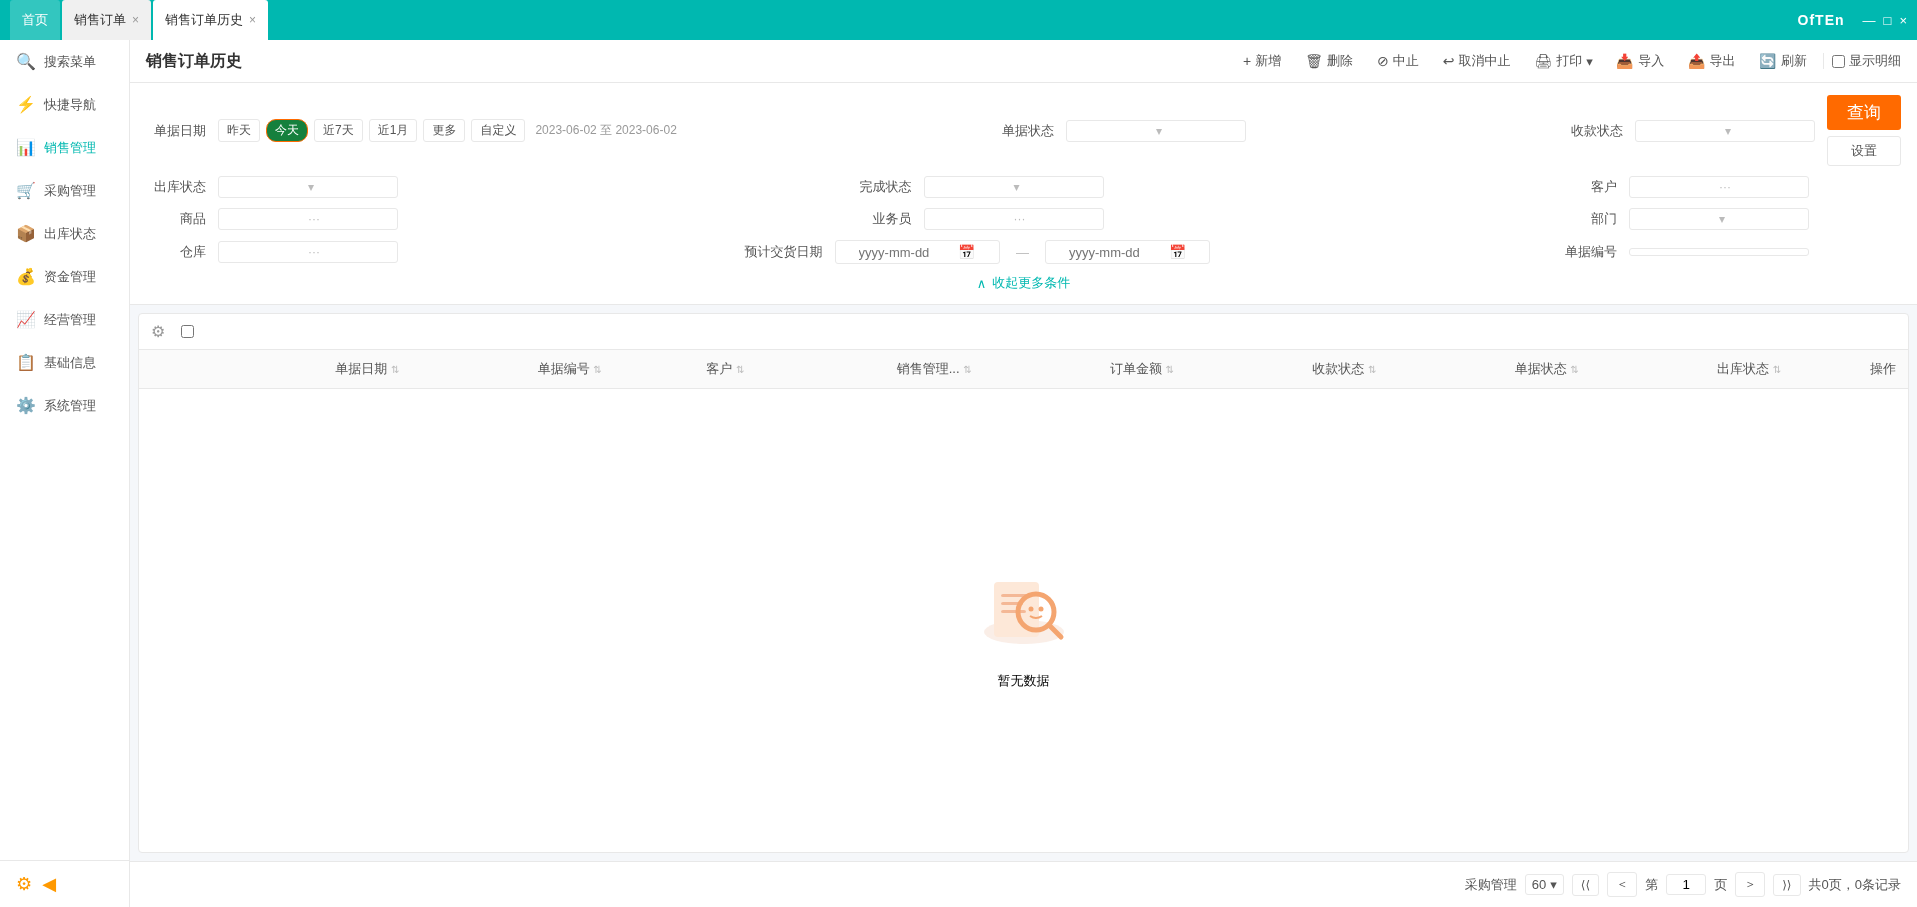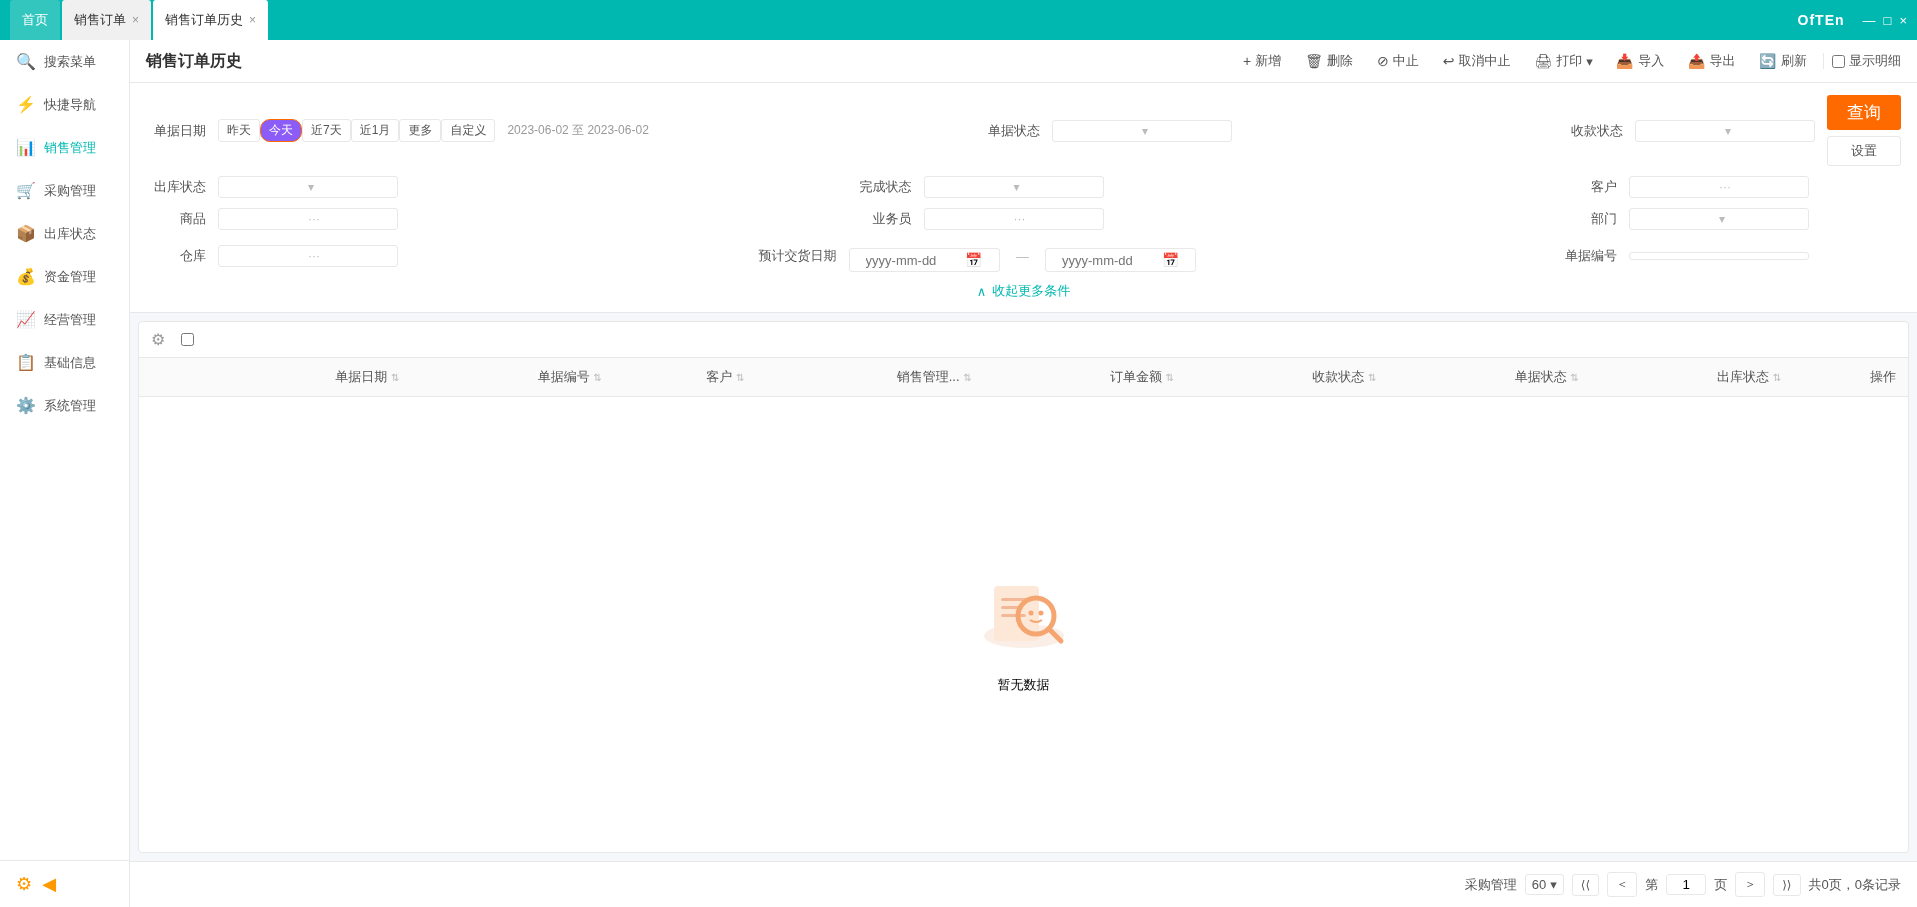--- a/index.html
+++ b/index.html
@@ -37,31 +37,31 @@
     .toolbar-btn .icon { font-size: 14px; }
     .toolbar-btn.print { position: relative; }
     .toolbar-divider { width: 1px; height: 16px; background: #e8e8e8; }
     .display-detail { display: flex; align-items: center; gap: 4px; font-size: 13px; color: #555; }
     .display-detail input[type=checkbox] { cursor: pointer; }
 
     
     .filter-area { background: #fff; padding: 12px 16px; border-bottom: 1px solid #e8e8e8; flex-shrink: 0; }
     .filter-row { display: flex; align-items: center; gap: 12px; margin-bottom: 10px; flex-wrap: nowrap; }
     .filter-label { color: #555; font-size: 13px; min-width: 60px; text-align: right; flex-shrink: 0; }
-    .filter-date-group { display: flex; align-items: center; gap: 0; }
+    .filter-date-group { display: flex; align-items: center; gap: 6px; }
     .date-btn { padding: 2px 8px; border: 1px solid #e8e8e8; background: #fff; cursor: pointer; font-size: 12px; color: #555; border-radius: 3px; }
-    .date-btn.active { background: #8b5cf6; color: #fff; border-color: #ff6a00; border-radius: 10px; }
-    .date-range { font-size: 12px; color: #999; margin-left: 12px; }
+    .date-btn.active { background: #15803d; color: #fff; border-color: #ff6a00; border-radius: 10px; }
+    .date-range { font-size: 12px; color: #999; margin-left: 4px; }
     .filter-select { display: flex; align-items: center; border: 1px solid #e8e8e8; border-radius: 3px; background: #fff; padding: 3px 8px; min-width: 200px; cursor: pointer; }
     .filter-select span { flex: 1; color: #bbb; font-size: 13px; }
     .filter-select .arrow { color: #bbb; font-size: 12px; }
     .filter-input { display: flex; align-items: center; border: 1px solid #e8e8e8; border-radius: 3px; background: #fff; padding: 3px 8px; min-width: 200px; cursor: pointer; }
     .filter-input span { flex: 1; color: #bbb; font-size: 13px; }
     .filter-input .dots { color: #bbb; font-size: 12px; }
-    .filter-date-input { display: flex; align-items: center; border: 1px solid #e8e8e8; border-radius: 3px; background: #fff; padding: 3px 16px; min-width: 140px; cursor: pointer; margin-top: 8px; }
+    .filter-date-input { display: flex; align-items: center; border: 1px solid #e8e8e8; border-radius: 3px; background: #fff; padding: 3px 23px; min-width: 140px; cursor: pointer; }
     .filter-date-input input { border: none; outline: none; font-size: 13px; color: #bbb; width: 100px; }
     .filter-date-input .cal-icon { color: #bbb; font-size: 14px; }
     .filter-dash { color: #bbb; padding: 0 4px; }
     .collapse-bar { display: flex; align-items: center; justify-content: center; gap: 6px; color: #00b8b0; font-size: 13px; cursor: pointer; margin-top: 4px; }
     .query-btn { background: #ff6a00; color: #fff; border: none; padding: 6px 20px; border-radius: 3px; cursor: pointer; font-size: 17px; }
     .setting-btn { background: #fff; color: #555; border: 1px solid #e8e8e8; padding: 5px 20px; border-radius: 3px; cursor: pointer; font-size: 13px; }
     .right-buttons { display: flex; flex-direction: column; gap: 6px; margin-left: auto; }
 
     
     .table-area { flex: 1; overflow: auto; background: #fff; margin: 8px; border-radius: 4px; border: 1px solid #e8e8e8; display: flex; flex-direction: column; }

